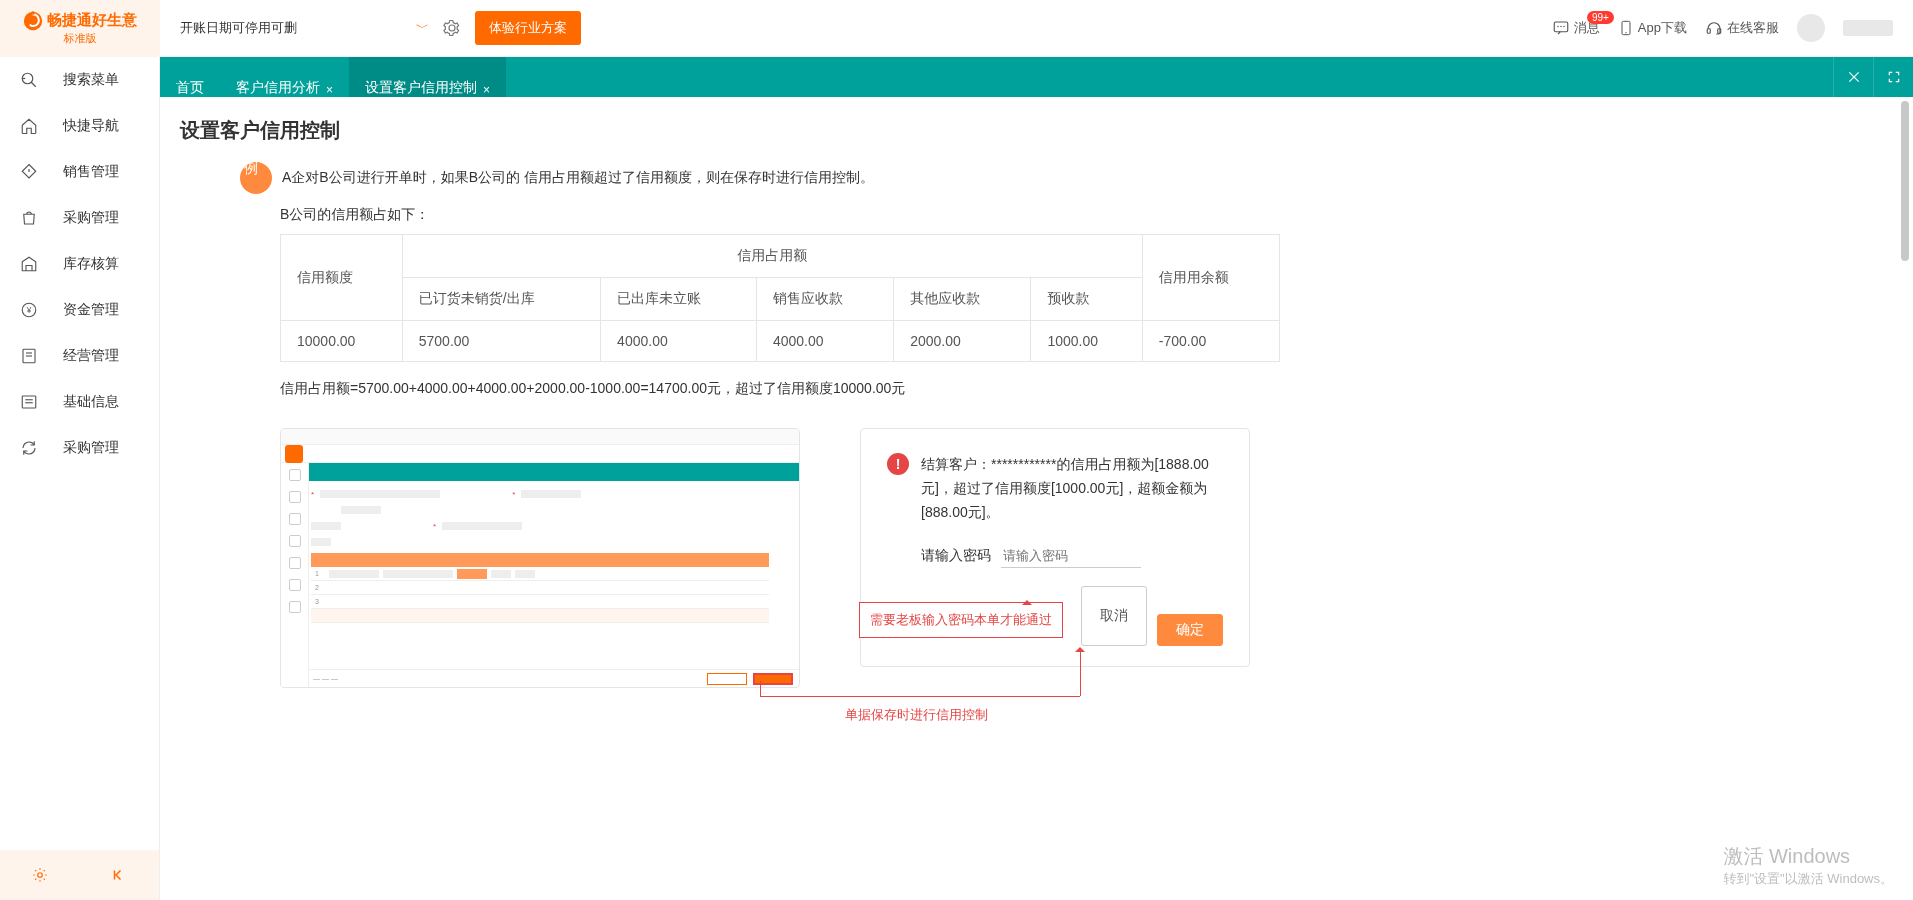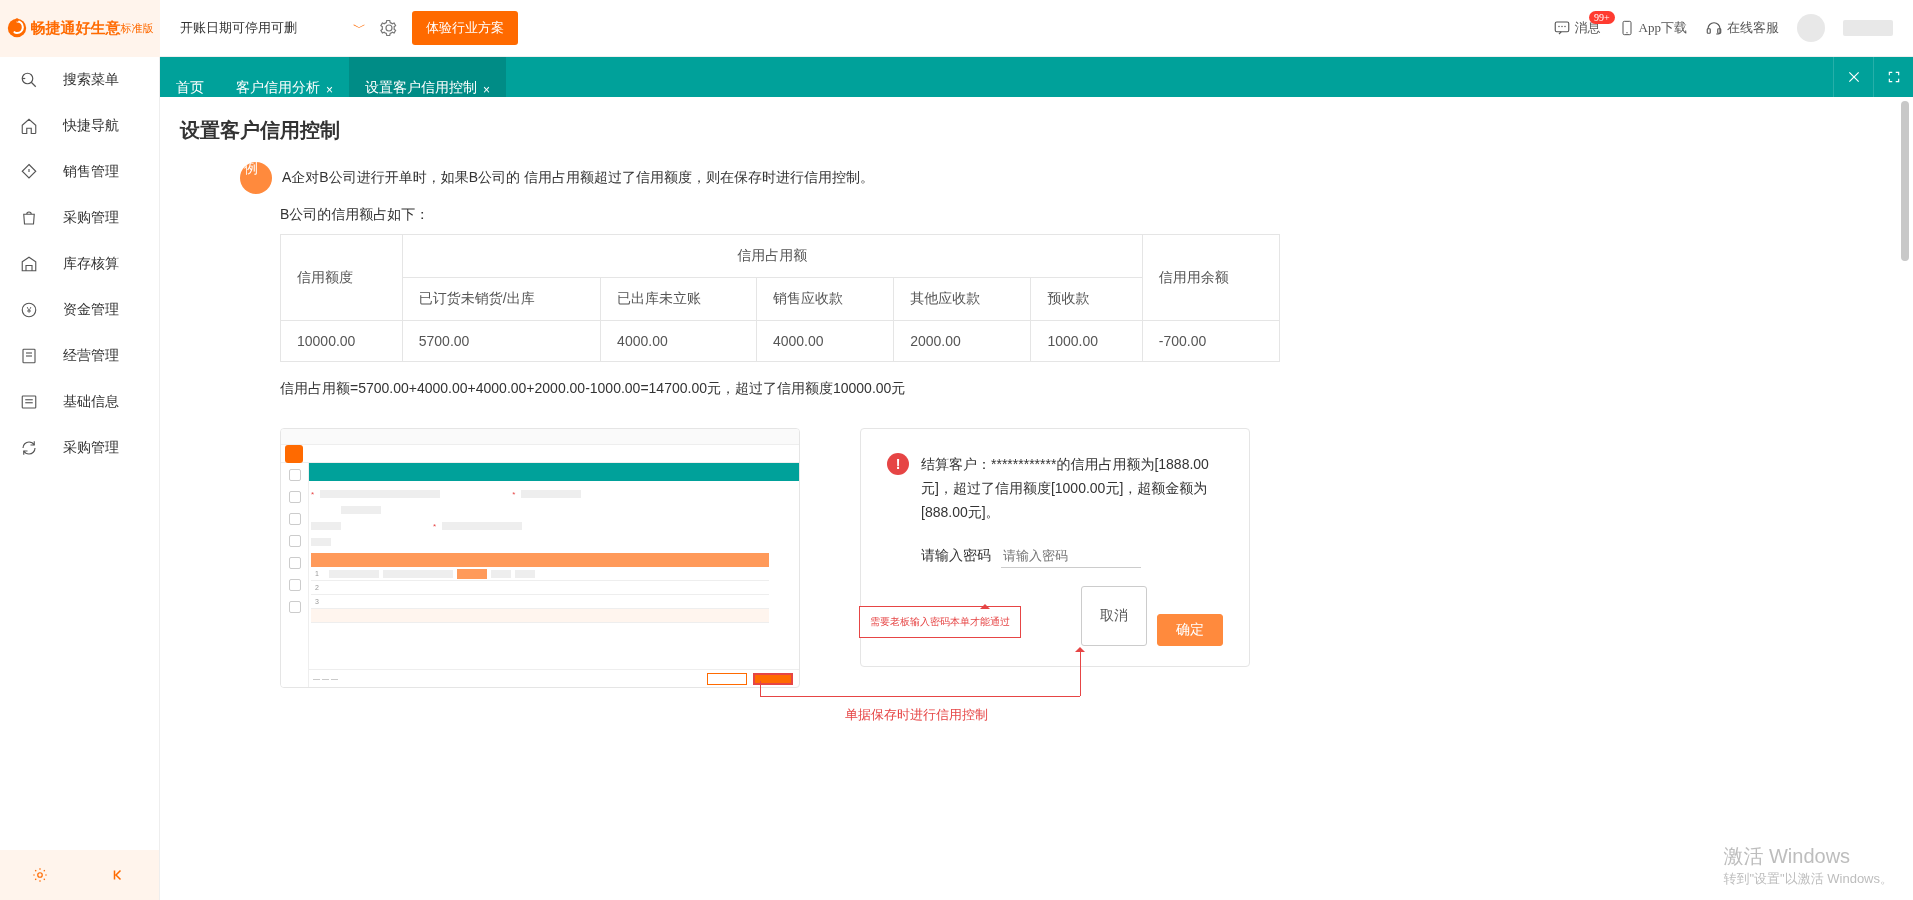--- a/index.html
+++ b/index.html
@@ -1,32 +1,32 @@
 <!DOCTYPE html>
 <html><head>
 <meta charset="utf-8">
 <style>
 * { margin: 0; padding: 0; box-sizing: border-box; }
 body { font-family: "Microsoft YaHei", Arial, sans-serif; font-size: 13px; color: #333; background: #fff; overflow: hidden; }
 
 
 .top-header { height: 57px; display: flex; align-items: center; border-bottom: 1px solid #eee; }
-.logo-area { width: 160px; display: flex; flex-direction: row; align-items: center; justify-content: center; background: #fff4ec; height: 57px; }
+.logo-area { width: 160px; display: flex; flex-direction: column; align-items: center; justify-content: center; background: #fff4ec; height: 57px; }
 .logo-row { display: flex; align-items: center; gap: 4px; }
 .logo-icon { width: 20px; height: 20px; }
 .logo-text { color: #ff6a00; font-size: 15px; font-weight: bold; }
 .logo-sub { color: #ff6a00; font-size: 11px; }
 .header-mid { display: flex; align-items: center; gap: 14px; padding-left: 20px; flex: 0 0 auto; }
-.dropdown-trig { display: flex; align-items: center; gap: 56px; color: #333; cursor: pointer; }
+.dropdown-trig { display: flex; align-items: center; gap: 119px; color: #333; cursor: pointer; }
 .dropdown-trig .caret { color: #ff6a00; }
 .gear-btn { color: #666; cursor: pointer; }
 .orange-btn { background: #ff6a00; color: #fff; border: none; padding: 8px 14px; border-radius: 3px; cursor: pointer; font-size: 13px; }
 .header-spacer { flex: 1; }
 .header-right { display: flex; align-items: center; gap: 18px; padding-right: 20px; }
-.hr-item { display: flex; align-items: center; gap: 4px; color: #555; cursor: pointer; position: relative; font-family: Liberation Serif, serif; }
+.hr-item { display: flex; align-items: center; gap: 4px; color: #555; cursor: pointer; position: relative; }
 .badge { position: absolute; top: -8px; right: -14px; background: #ff3b30; color: #fff; font-size: 10px; padding: 1px 5px; border-radius: 8px; }
 .avatar-blank { width: 28px; height: 28px; background: #e8e8e8; border-radius: 50%; }
 .user-name-blank { width: 50px; height: 16px; background: #e8e8e8; border-radius: 2px; }
 
 
 .layout { display: flex; height: calc(100vh - 57px); }
 .sidebar { width: 160px; background: #fff; border-right: 1px solid #eee; display: flex; flex-direction: column; }
 .side-item { display: flex; align-items: center; gap: 25px; padding: 14px 20px; color: #333; cursor: pointer; font-size: 14px; }
 .side-icon { width: 18px; height: 18px; display: flex; align-items: center; justify-content: center; color: #666; }
 .side-spacer { flex: 1; }
@@ -83,21 +83,21 @@
 .err-icon { width: 22px; height: 22px; border-radius: 50%; background: #e64545; color: #fff; display: flex; align-items: center; justify-content: center; font-size: 14px; font-weight: bold; flex-shrink: 0; }
 .dialog-text { font-size: 14px; color: #333; line-height: 1.7; }
 .pw-row { display: flex; align-items: center; gap: 10px; margin: 20px 0 18px 34px; }
 .pw-label { font-size: 14px; color: #333; }
 .pw-input { border: none; border-bottom: 1px solid #ccc; padding: 4px 2px; font-size: 13px; width: 140px; background: transparent; }
 .dialog-btns { display: flex; justify-content: flex-end; gap: 10px; }
 .dlg-btn { padding: 6px 18px; border-radius: 3px; font-size: 14px; cursor: pointer; }
 .dlg-cancel { background: #fff; border: 1px solid #ccc; color: #555; }
 .dlg-ok { background: #ff8a3d; border: 1px solid #ff8a3d; color: #fff; margin-top: 28px; }
 
-.callout-red { position: absolute; left: -2px; bottom: 28px; border: 1px solid #e64545; color: #e64545; padding: 8px 10px; font-size: 10px; background: #fff; }
+.callout-red { position: absolute; left: -2px; bottom: 28px; border: 1px solid #e64545; color: #e64545; padding: 8px 10px; font-size: 13px; background: #fff; }
 .callout-red::after { content: ""; position: absolute; top: -8px; right: 30px; border: 5px solid transparent; border-bottom-color: #e64545; }
 
 .arrow-line { position: absolute; border-top: 1px solid #e64545; }
 .arrow-vert { position: absolute; border-left: 1px solid #e64545; }
 .arrow-head { position: absolute; width: 0; height: 0; border: 5px solid transparent; border-bottom-color: #e64545; }
 .caption-red { color: #e64545; font-size: 13px; text-align: center; margin-top: 18px; margin-left: 40px; }
 
 .scrollbar-mock { position: absolute; right: 4px; top: 4px; bottom: 4px; width: 8px; background: transparent; }
 .scrollbar-thumb { position: absolute; right: 0; top: 0; width: 8px; height: 160px; background: #c8c8c8; border-radius: 4px; }
 

